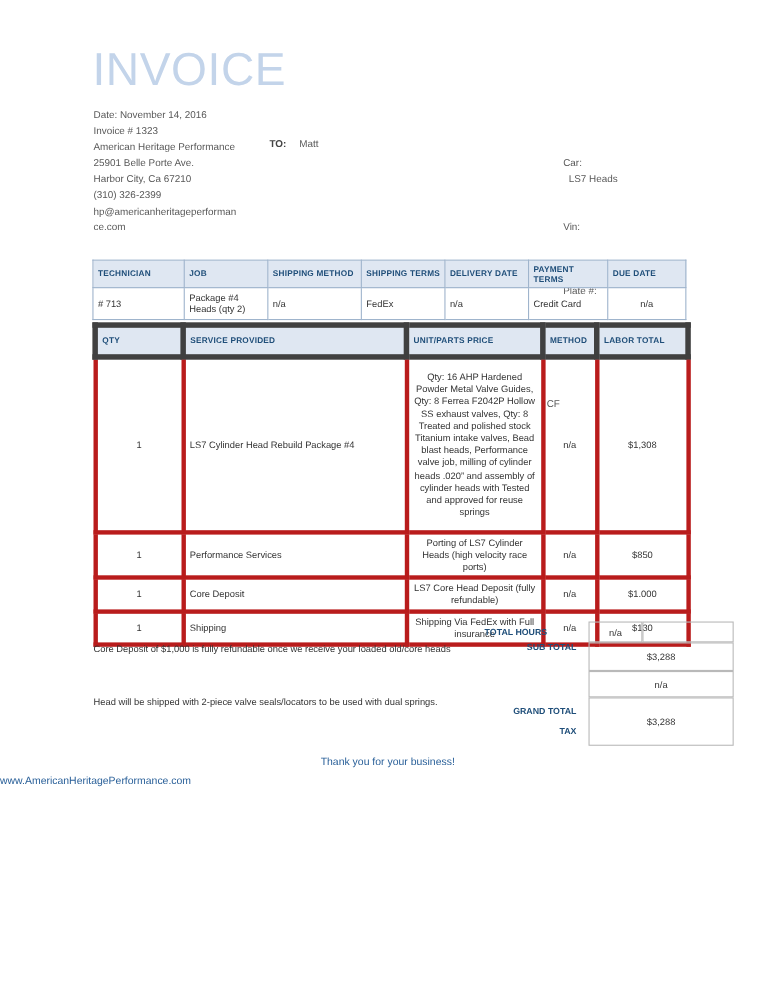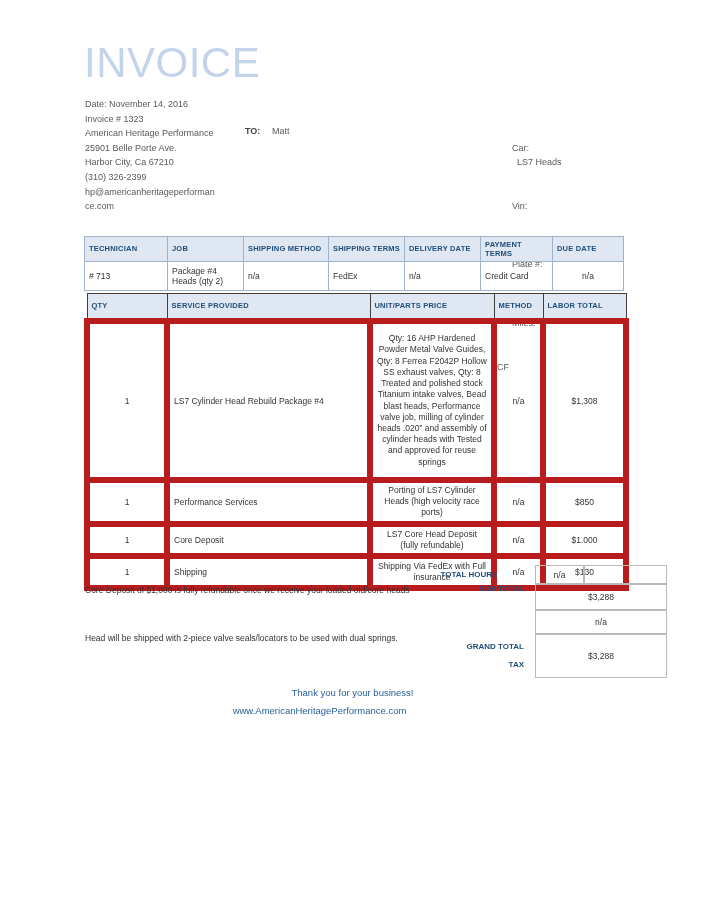--- a/index.html
+++ b/index.html
@@ -106,24 +106,24 @@
     color: #333;
     border-color: #9fb4cc;
   }
   .c-left { text-align: left; }
   .c-center { text-align: center; }
   .tight { line-height: 10.5px; }
 
   
   #items-table { left: 84px; top: 293px; width: 539px; }
   #items-table td {
-    border: 6px solid #b91c1c;
+    border: 4px solid #b91c1c;
   }
   #items-table tr.hdr td {
-    border: 1px solid #404040;
+    border: 5px solid #404040;
   }
   .cell-qty { text-align: center; }
   .cell-desc { text-align: left; padding-left: 8px; }
   .cell-parts { text-align: center; line-height: 11.2px; padding: 5px 5px; }
   .cell-hours { text-align: center; }
   .cell-total { text-align: center; }
 
   
   .totals {
     position: absolute;
@@ -168,21 +168,20 @@
     width: 705px;
     text-align: center;
     font-size: 9.5px;
     color: #2a6099;
   }
   .footer-url {
     position: absolute;
     left: 0;
     top: 705px;
     width: 639px;
-    text-align: center;
     font-size: 9.5px;
     color: #2a6099;
     text-decoration: none;
   }
 </style>
 </head>
 <body>
 
 <div class="page">
 

